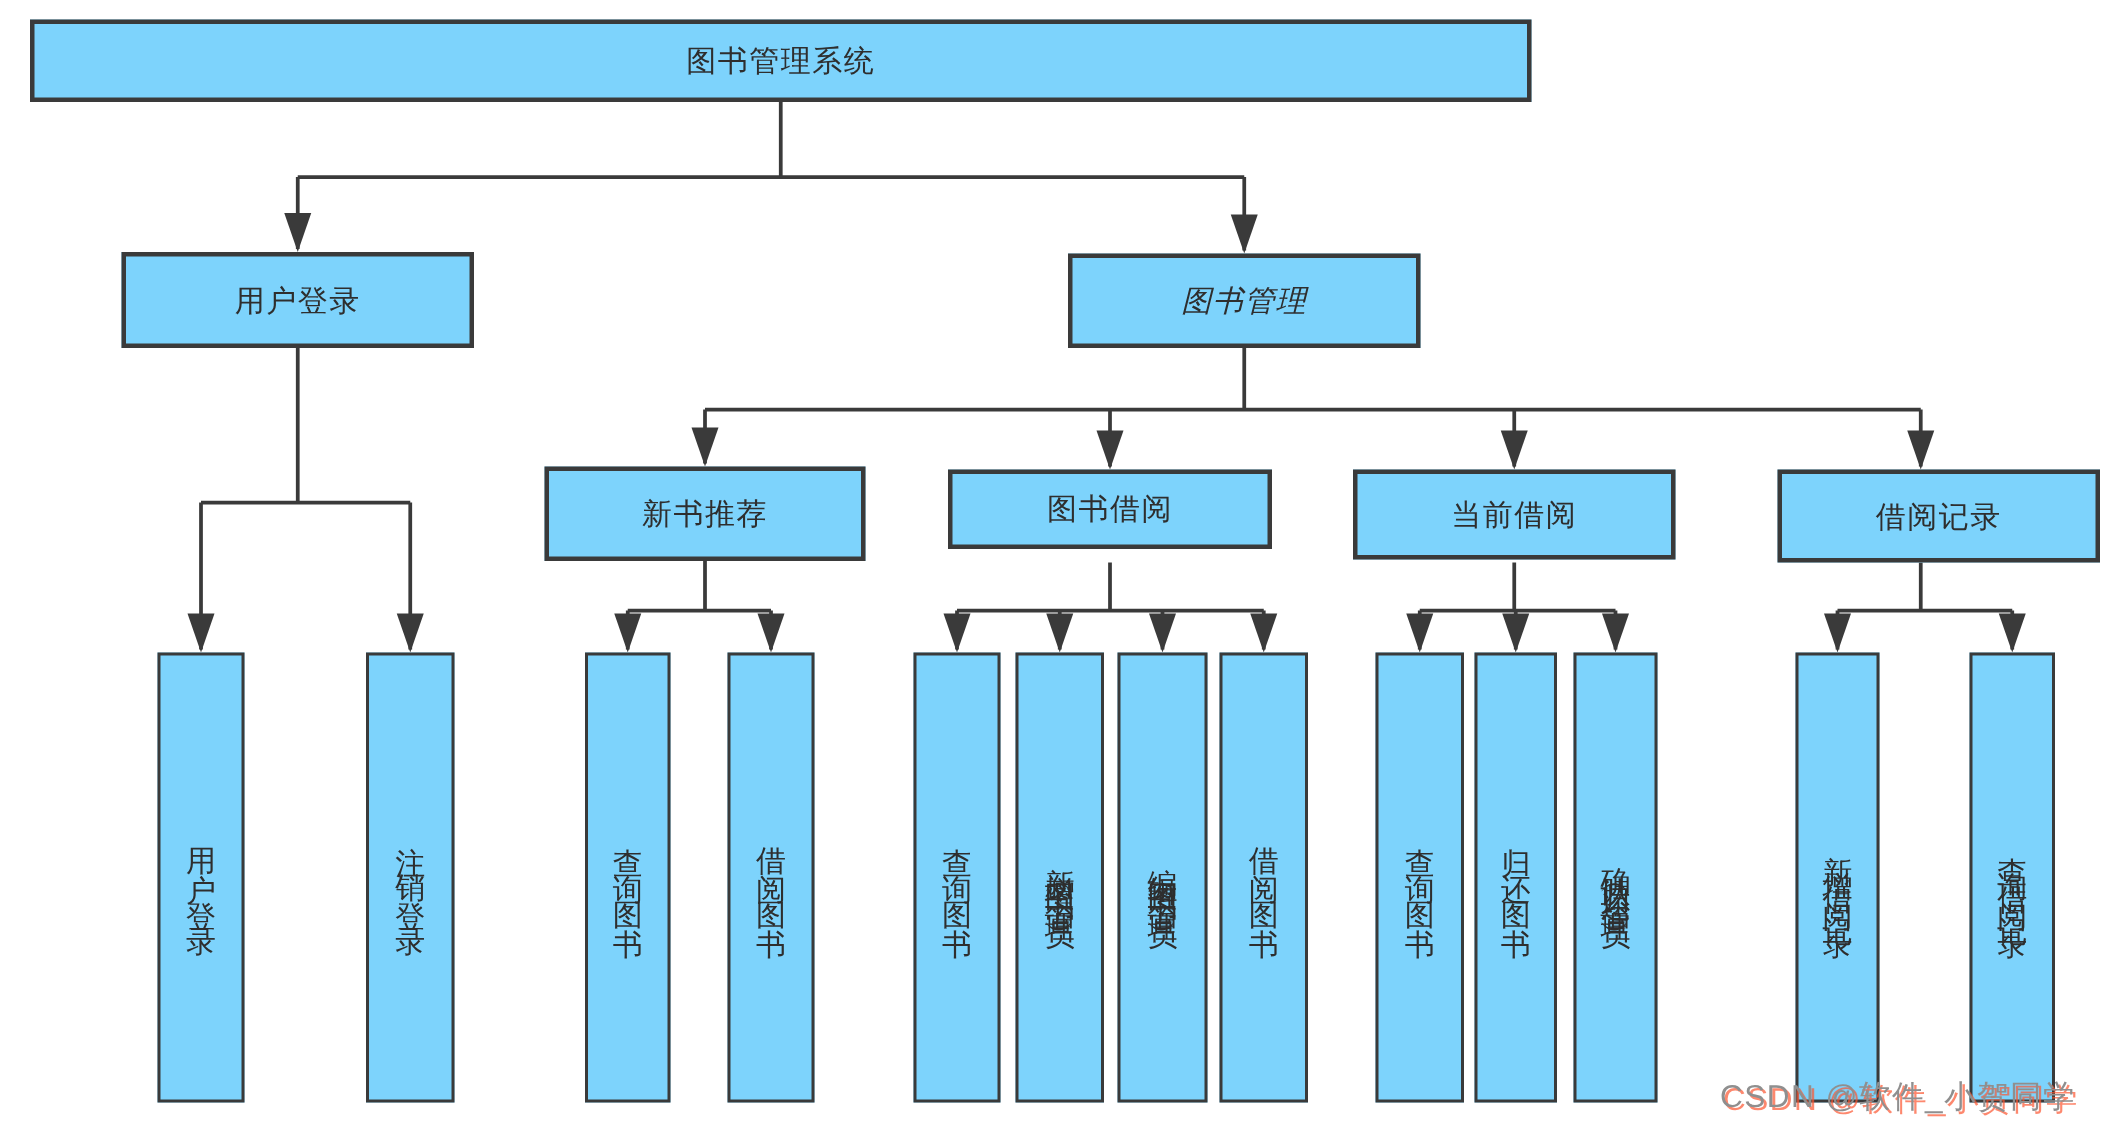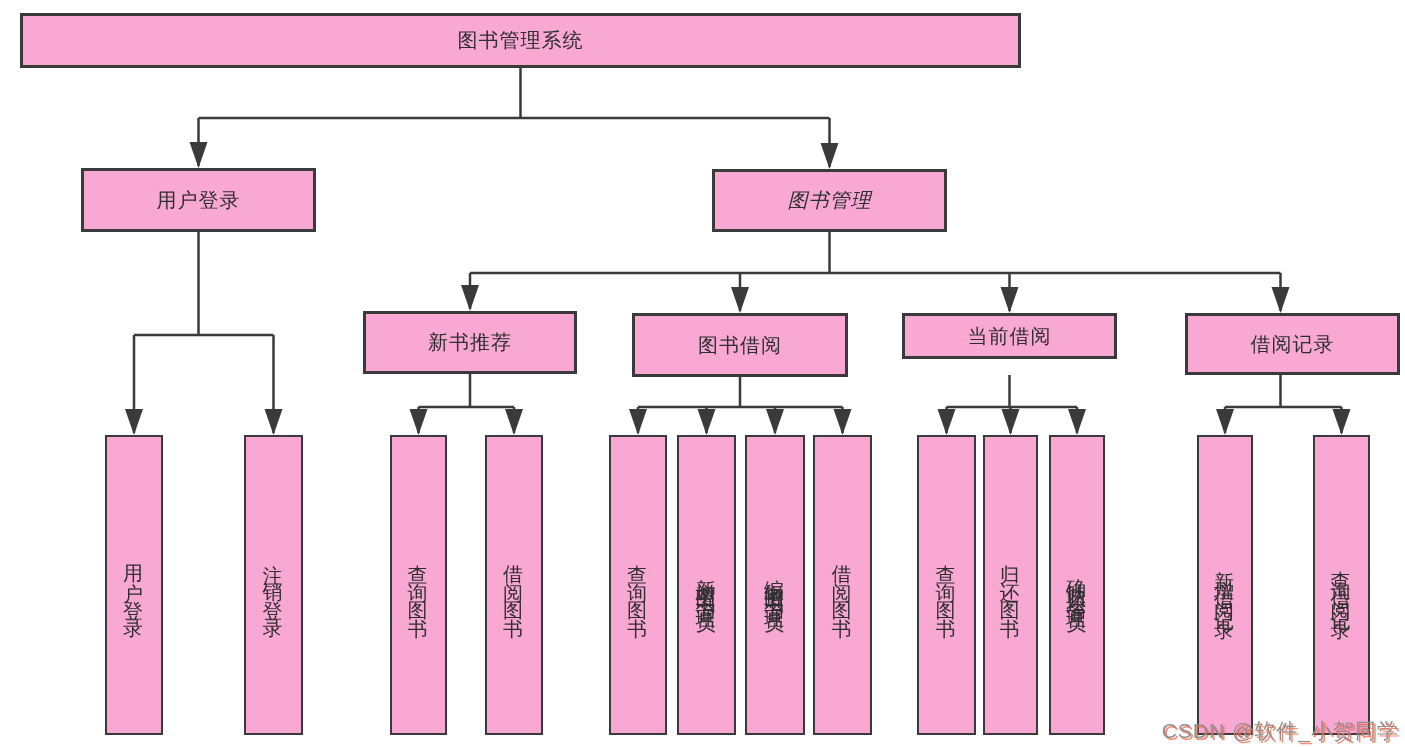--- a/index.html
+++ b/index.html
@@ -4,37 +4,37 @@
 <style>
   html,body{margin:0;padding:0;}
   body{
     width:1405px;height:747px;position:relative;background:#ffffff;
     font-family:"Liberation Sans","DejaVu Sans",sans-serif;
     overflow:hidden;
   }
   #stage{position:absolute;left:0;top:0;width:1405px;height:747px;}
   #edges{position:absolute;left:0;top:0;z-index:1;}
   .node{
-    position:absolute;box-sizing:border-box;background:#f9a8d4;
+    position:absolute;box-sizing:border-box;background:#7dd3fc;
     border:3px solid #3a3a3a;display:flex;align-items:center;justify-content:center;
     z-index:2;
   }
   .node.leaf{border-width:2px;}
   .node span{
     font-size:20px;color:#2e2e2e;white-space:nowrap;
   }
   .node.h span{letter-spacing:1px;}
   .node.v span{
     writing-mode:vertical-rl;text-orientation:mixed;
   }
   .node.sp-wide span{letter-spacing:18px;}
   .node.sp-mid span{letter-spacing:10px;}
   .node.sp-tight span{letter-spacing:5px;}
   #watermark{
-    position:absolute;right:6px;bottom:2px;z-index:3;
+    position:absolute;right:21px;bottom:2px;z-index:3;
     font-size:21px;color:#8f8f8f;letter-spacing:1px;
     text-shadow:2px 2px 0 rgba(252,85,49,0.7);
   }
 </style>
 </head>
 <body>
 
 <div id="stage">
   <svg id="edges" width="1405" height="747">
       <line x1="520.5" y1="68" x2="520.5" y2="118" stroke="#3a3a3a" stroke-width="2.5"></line>
@@ -96,24 +96,24 @@
       </div>
       <div class="node h" style="left: 81px; top: 168px; width: 235px; height: 64px;">
         <span>用户登录</span>
       </div>
       <div class="node h" style="left: 712px; top: 169px; width: 235px; height: 63px; font-style: italic;">
         <span>图书管理</span>
       </div>
       <div class="node h" style="left: 363px; top: 311px; width: 214px; height: 63px;">
         <span>新书推荐</span>
       </div>
-      <div class="node h" style="left: 632px; top: 313px; width: 216px; height: 64px;">
+      <div class="node h" style="left: 632px; top: 313px; width: 216px; height: 53px;">
         <span>图书借阅</span>
       </div>
-      <div class="node h" style="left: 902px; top: 313px; width: 215px; height: 46px;">
+      <div class="node h" style="left: 902px; top: 313px; width: 215px; height: 60px;">
         <span>当前借阅</span>
       </div>
       <div class="node h" style="left: 1185px; top: 313px; width: 215px; height: 62px;">
         <span>借阅记录</span>
       </div>
       <div class="node v leaf sp-wide" style="left: 105px; top: 435px; width: 58px; height: 300px;">
         <span>用户登录</span>
       </div>
       <div class="node v leaf sp-wide" style="left: 244px; top: 435px; width: 59px; height: 300px;">
         <span>注销登录</span>

